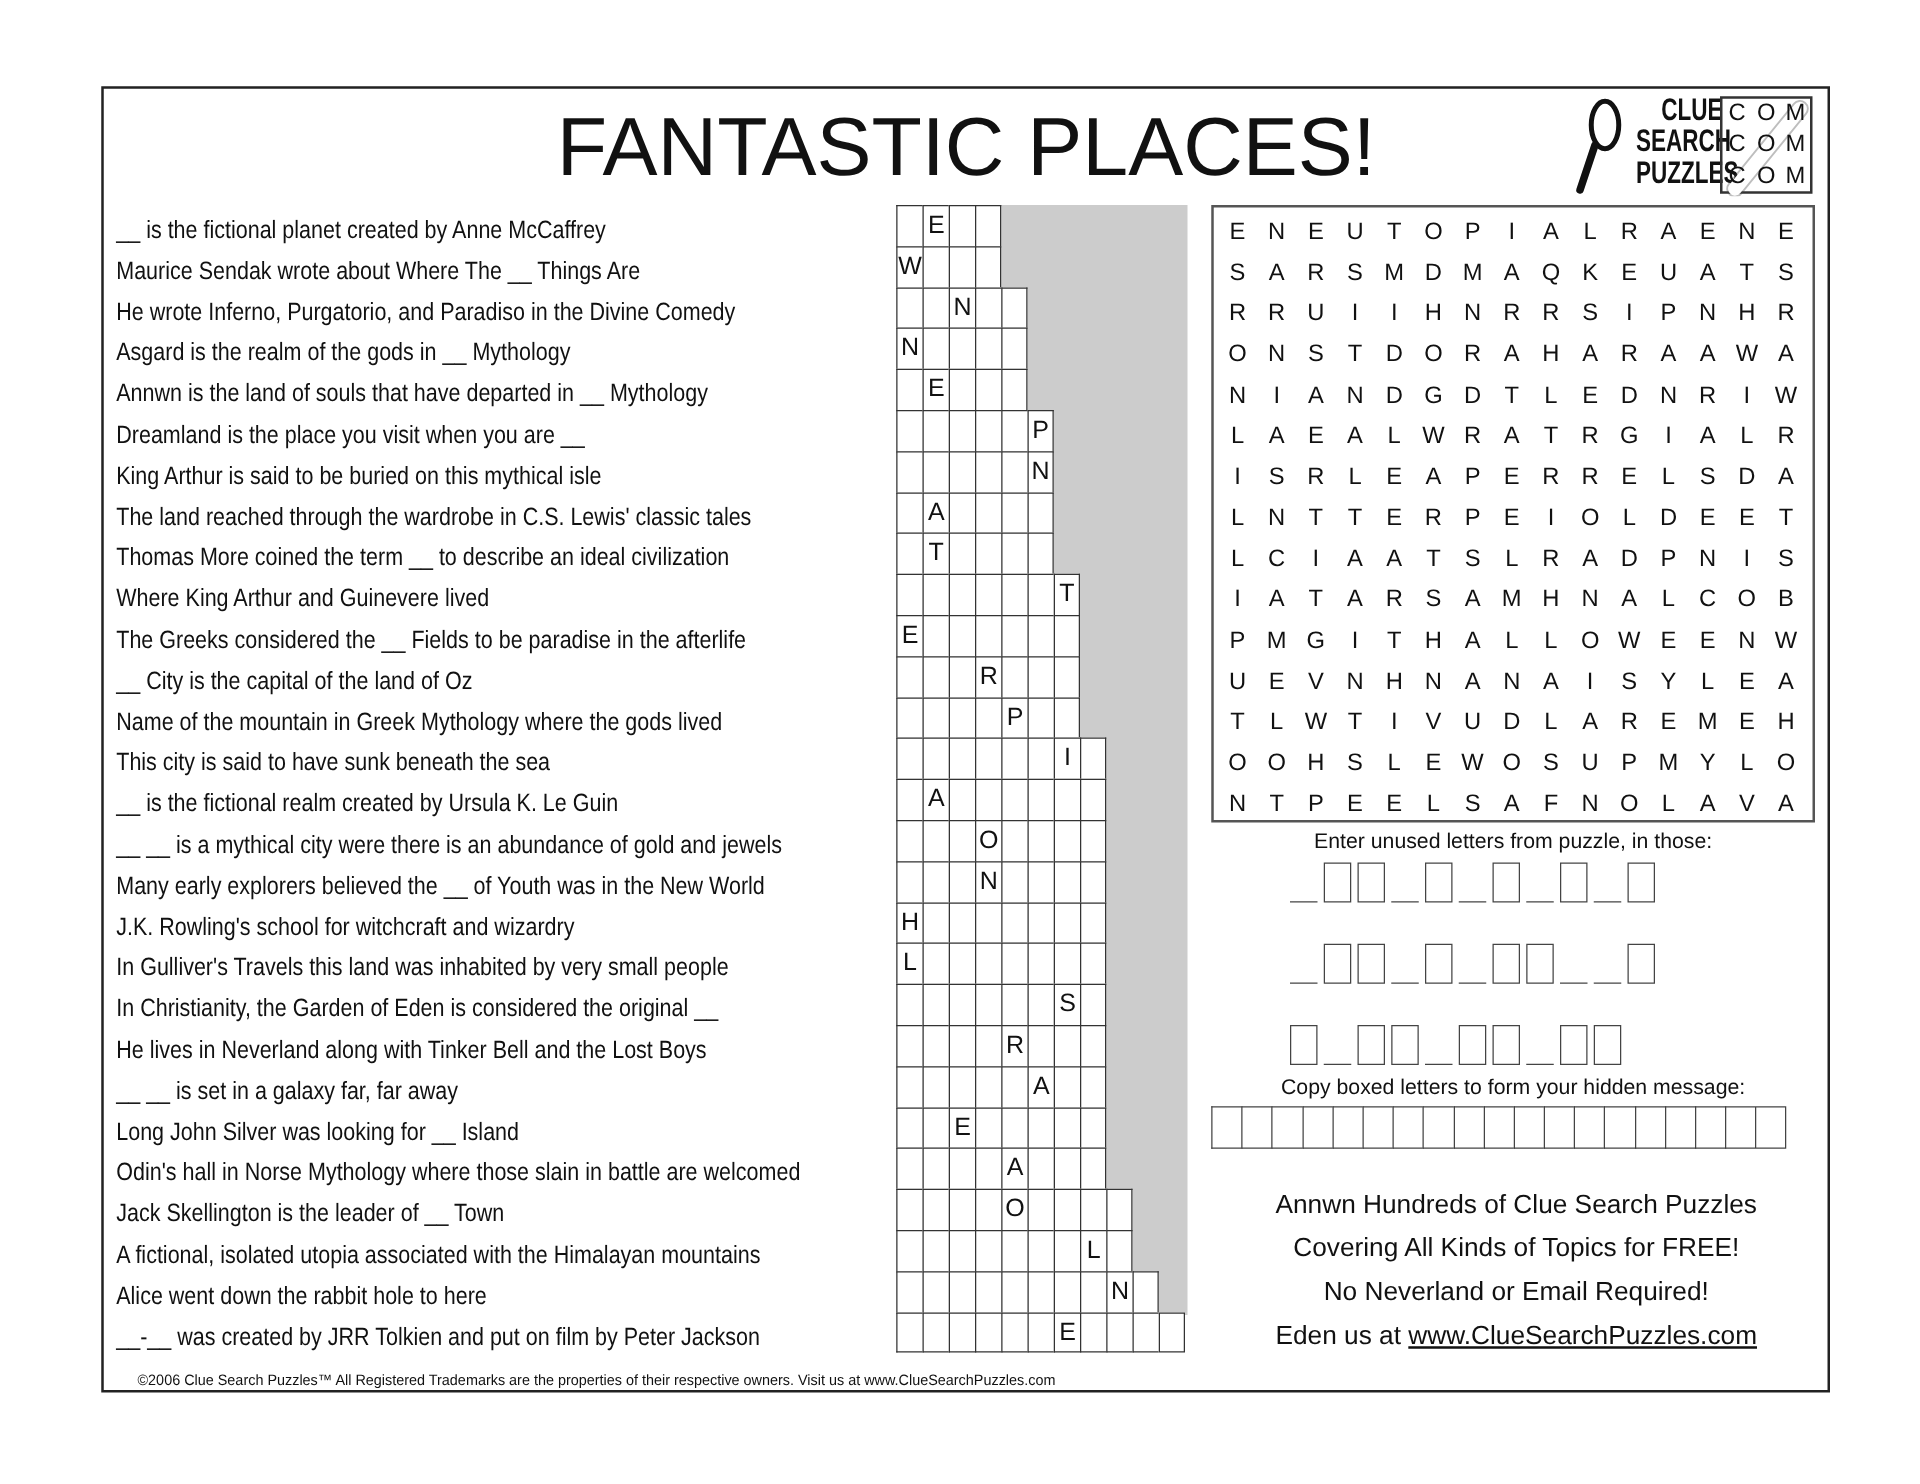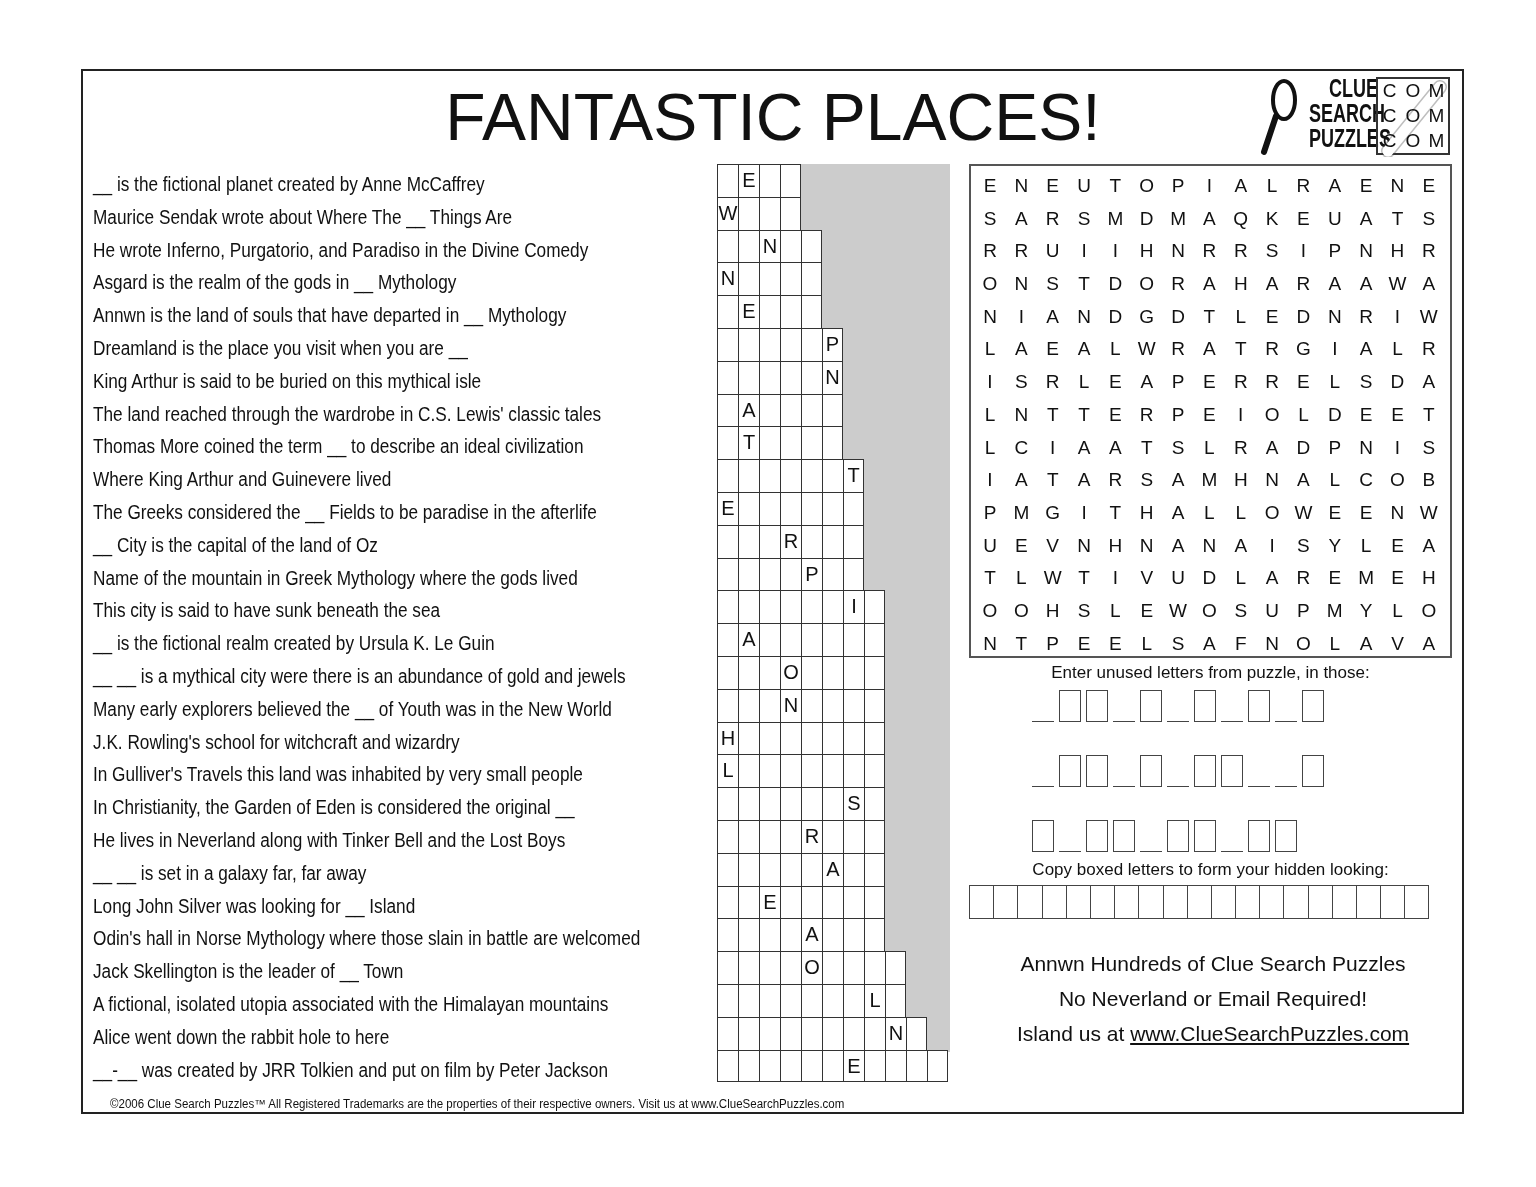--- a/index.html
+++ b/index.html
@@ -660,21 +660,21 @@
     <div class="slot-box"></div>
     <div class="slot-box"></div>
     <div class="slot-line"></div>
     <div class="slot-box"></div>
     <div class="slot-box"></div>
     <div class="slot-line"></div>
     <div class="slot-box"></div>
     <div class="slot-box"></div>
   </div>
 
-<div class="instr" style="top:860px;">Copy boxed letters to form your hidden looking:</div>
+<div class="instr" style="top:860px;">Copy boxed letters to form your hidden message:</div>
 <div class="msg" id="msg">
     <div class="msgbox"></div>
     <div class="msgbox"></div>
     <div class="msgbox"></div>
     <div class="msgbox"></div>
     <div class="msgbox"></div>
     <div class="msgbox"></div>
     <div class="msgbox"></div>
     <div class="msgbox"></div>
     <div class="msgbox"></div>
@@ -685,17 +685,18 @@
     <div class="msgbox"></div>
     <div class="msgbox"></div>
     <div class="msgbox"></div>
     <div class="msgbox"></div>
     <div class="msgbox"></div>
     <div class="msgbox last"></div>
   </div>
 
 <div class="promo">
   <div>Annwn Hundreds of Clue Search Puzzles</div>
+  <div>Covering All Kinds of Topics for FREE!</div>
   <div>No Neverland or Email Required!</div>
-  <div><span>Island us at </span><a>www.ClueSearchPuzzles.com</a></div>
+  <div><span>Eden us at </span><a>www.ClueSearchPuzzles.com</a></div>
 </div>
 
 <div class="footer">©2006 Clue Search Puzzles™ All Registered Trademarks are the properties of their respective owners. Visit us at www.ClueSearchPuzzles.com</div>
 
 </body></html>

